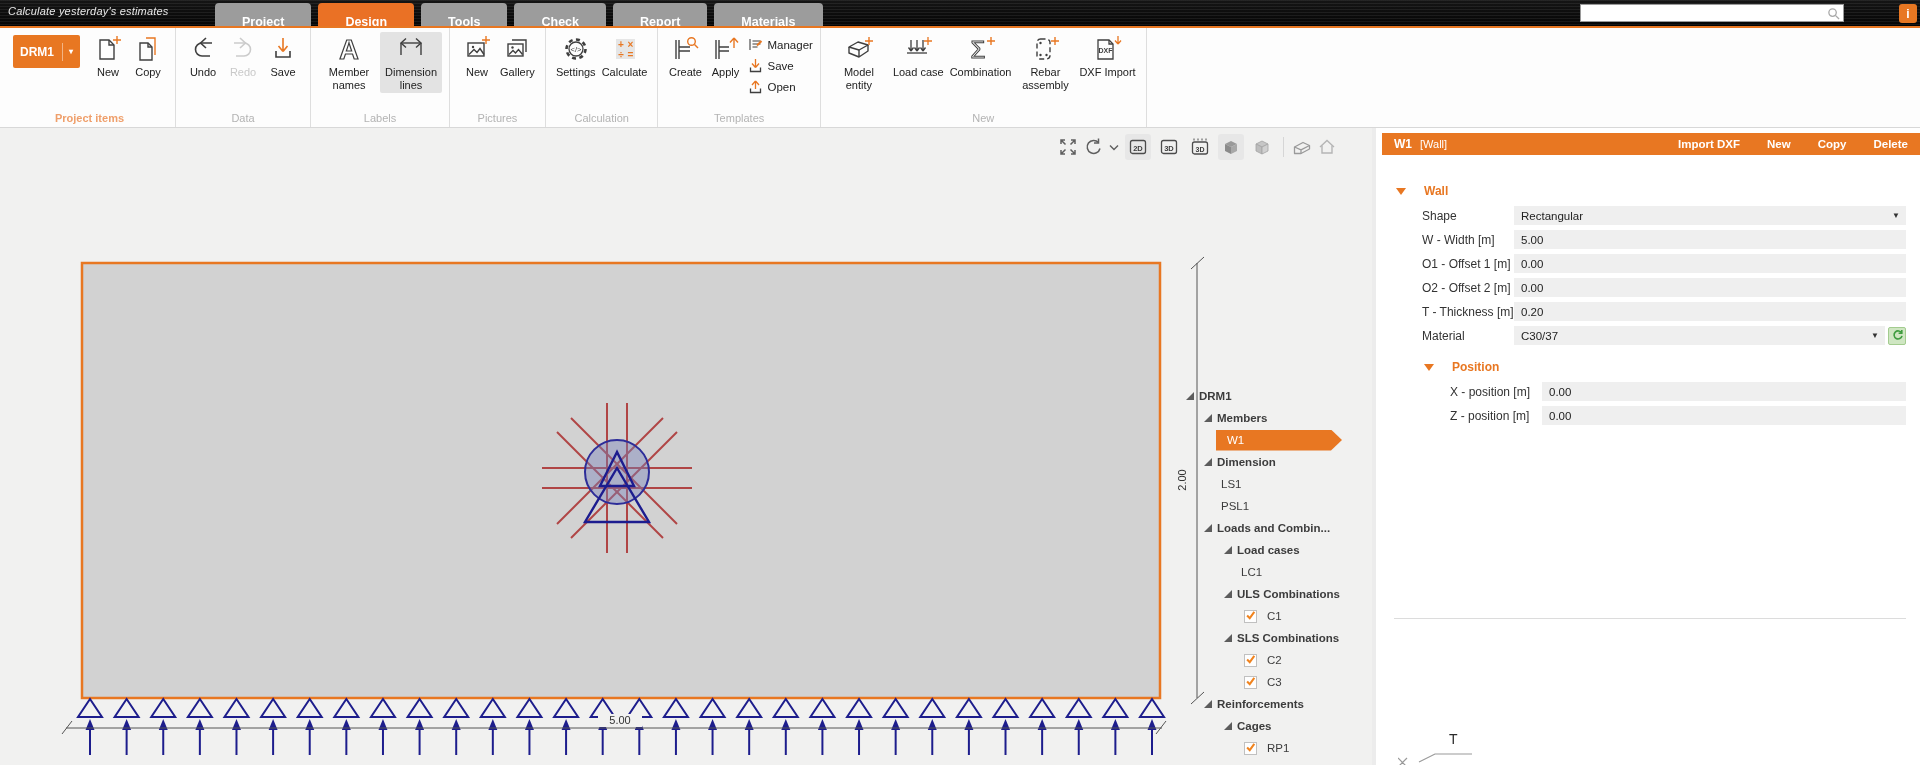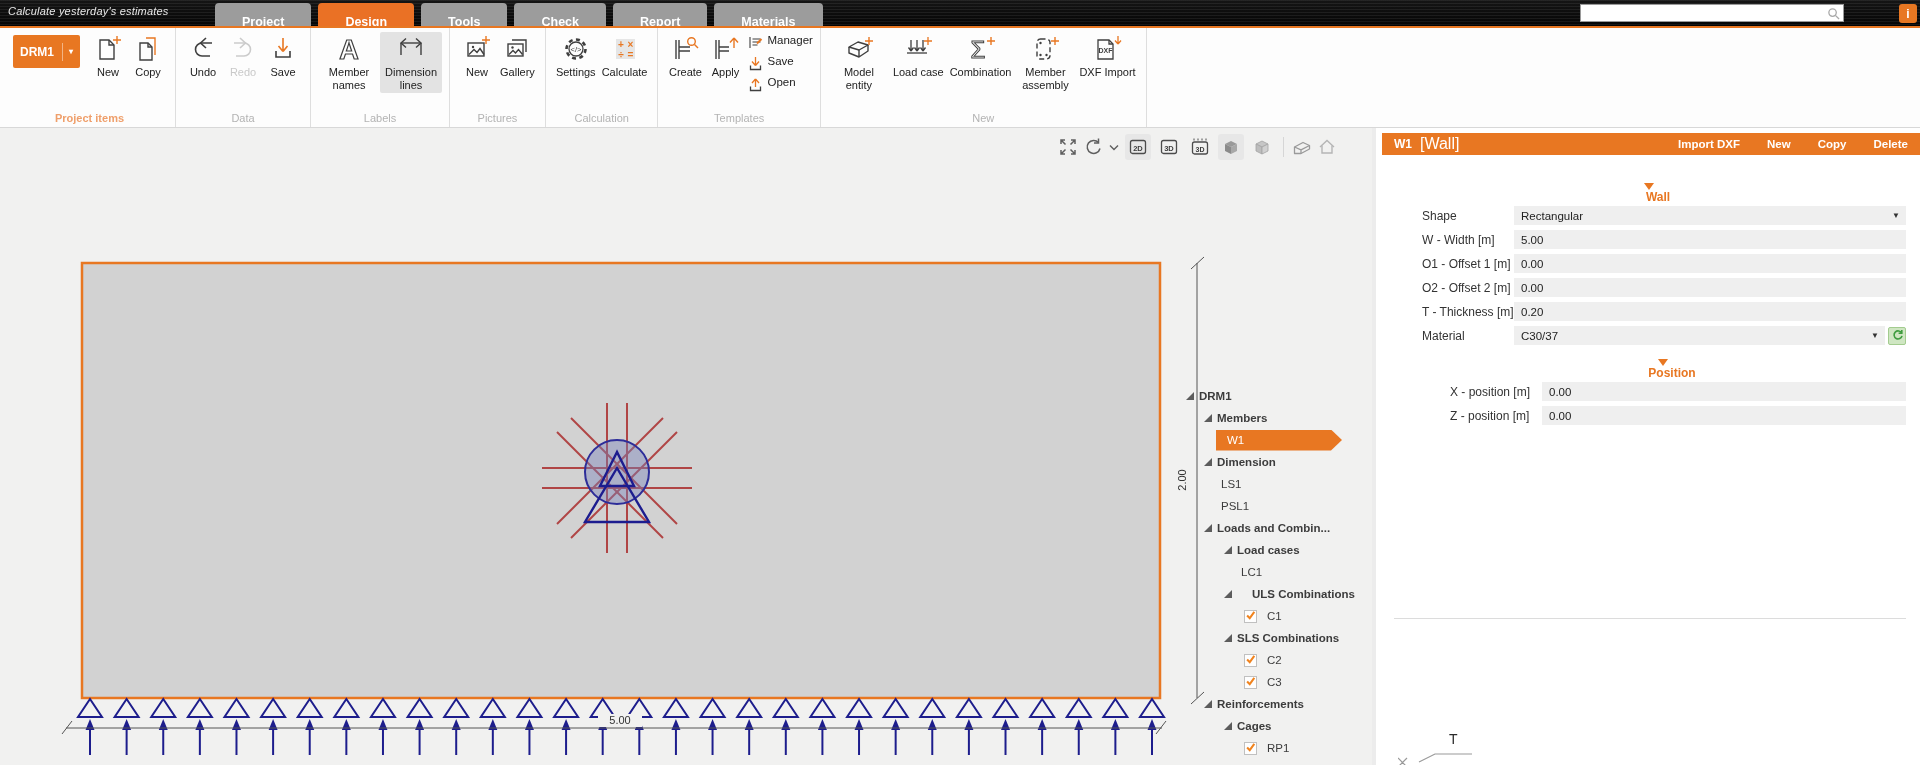--- a/index.html
+++ b/index.html
@@ -42,21 +42,21 @@
   .rbtn svg { width:30px; height:30px; }
   .rlab { font-size:11px; color:#222; text-align:center; line-height:12.5px; margin-top:2px;
     white-space:pre-line; }
   .rlab.dim { color:#c9c9c9; }
   .w2 { max-width:62px; }
   #drmbtn { display:flex; align-items:center; background:#e87722; color:#fff; height:33px;
     margin:3px 8px 0 2px; padding:0 7px; border-radius:2px; font-weight:bold; font-size:12px; }
   #drmbtn .vsep { width:1px; height:18px; background:rgba(255,255,255,.45); margin:0 6px 0 8px; }
   #drmbtn .caret { font-size:8px; }
   .rstack { display:flex; flex-direction:column; margin:2px 0 0 2px; }
-  .rsbtn { display:flex; align-items:flex-start; height:21px; font-size:11.5px; color:#222; }
+  .rsbtn { display:flex; align-items:center; height:21px; font-size:11.5px; color:#222; }
   .rsbtn svg { width:17px; height:17px; margin-right:3px; }
 
   
   #canvas { position:absolute; left:0; top:128px; width:1372px; height:637px; background:#f1f1f0; }
   #cansvg { position:absolute; left:0; top:0; }
 
   
   #viewbar { position:absolute; left:1058px; top:6px; display:flex; align-items:center; gap:5px; }
   #viewbar svg { width:20px; height:20px; display:block; }
   .vtile { padding:3px; border-radius:3px; }
@@ -75,25 +75,25 @@
   .tsel { display:inline-block; background:#e87722; color:#fff; height:21px; line-height:21px;
     width:126px; padding-left:11px; font-size:11.5px;
     clip-path:polygon(0 0, calc(100% - 11px) 0, 100% 50%, calc(100% - 11px) 100%, 0 100%); }
 
   
   #props { position:absolute; left:1372px; top:128px; width:548px; height:637px;
     background:#fff; border-left:4px solid #ececec; }
   #phead { position:absolute; left:6px; right:0; top:5px; height:22px; background:#e87722;
     color:#fff; display:flex; align-items:center; font-size:12px; }
   #phead .pid { font-weight:bold; margin-left:12px; }
-  #phead .ptype { margin-left:8px; font-size:16px; }
+  #phead .ptype { margin-left:8px; font-size:11px; }
   #phead .pacts { margin-left:auto; display:flex; gap:27px; margin-right:12px;padding-left:20px; }
   #phead .pact { font-weight:bold; font-size:11.5px; }
   #psections { position:absolute; left:0; top:55px; right:0; }
-  .pshead { display:flex; align-items:center; margin:0 0 7px 20px; height:16px;flex-direction:column; }
+  .pshead { display:flex; align-items:center; margin:0 0 7px 20px; height:16px; }
   .ptri { width:0; height:0; border-left:5px solid transparent; border-right:5px solid transparent;
     border-top:7px solid #e87722; margin-right:18px; }
   .pstitle { color:#e87722; font-weight:bold; font-size:12px; }
   .prow { display:flex; align-items:center; height:19px; margin:0 14px 5px 46px; }
   .plabel { width:92px; font-size:12px; color:#333; flex:none; }
   .pfield { flex:1; height:19px; background:#efefef; display:flex; align-items:center;
     padding:0 6px 0 7px; font-size:11.5px; color:#222; }
   .pcaret { margin-left:auto; font-size:8px; color:#333; }
   .pgreen { width:18px; height:18px; margin-left:3px; background:#cfe6c2; border:1px solid #a3cc8f;
     border-radius:2px; display:flex; align-items:center; justify-content:center; }
@@ -324,21 +324,21 @@
         <div class="rlab">Combination</div>
       </div>
       <div class="rbtn w2">
         <svg viewBox="0 0 30 30" fill="none" stroke="#3f3f3f" stroke-width="1.4">
           <rect x="7" y="5" width="13" height="20" rx="3.5" stroke-dasharray="5 3"></rect>
           <circle cx="10.5" cy="9" r="1.2" fill="#3f3f3f" stroke="none"></circle>
           <circle cx="16.5" cy="21" r="1.2" fill="#3f3f3f" stroke="none"></circle>
           <circle cx="10.5" cy="21" r="1.2" fill="#3f3f3f" stroke="none"></circle>
           <path d="M25 3 v8 M21 7 h8" stroke="#e87722"></path>
         </svg>
-        <div class="rlab">Member assembly</div>
+        <div class="rlab">Rebar assembly</div>
       </div>
       <div class="rbtn">
         <svg viewBox="0 0 30 30" fill="none" stroke="#3f3f3f" stroke-width="1.3">
           <path d="M5 6 h11 l4 4 v15 H5 z"></path>
             <path d="M16 6 v4 h4"></path>
           <text x="12.5" y="19" font-size="7" font-weight="bold" text-anchor="middle" fill="#3f3f3f" stroke="none">DXF</text>
           <path d="M25 2 v8 M25 10 l-3 -3.5 M25 10 l3 -3.5" stroke="#e87722"></path>
         </svg>
         <div class="rlab">DXF Import</div>
       </div>
@@ -561,21 +561,21 @@
       </div>
       <div class="trow">
         <span class="texp" style="margin-left: 44px;"></span>
         <span class="tlab tbold" style="margin-left: 5px;">Load cases</span>
       </div>
       <div class="trow">
         <span class="tlab" style="margin-left: 61px;">LC1</span>
       </div>
       <div class="trow">
         <span class="texp" style="margin-left: 44px;"></span>
-        <span class="tlab tbold" style="margin-left: 20px; text-align: right;">ULS Combinations</span>
+        <span class="tlab tbold" style="margin-left: 5px; text-align: right;">ULS Combinations</span>
       </div>
       <div class="trow">
         <span class="tchk" style="margin-left: 64px;">
           <svg viewBox="0 0 13 13">
             <path d="M2.5 7 L5.6 10.2 L11 2.8" fill="none" stroke="#f0831e" stroke-width="2.4"></path>
           </svg>
         </span>
         <span class="tlab" style="margin-left: 10px;">C1</span>
       </div>
       <div class="trow">

